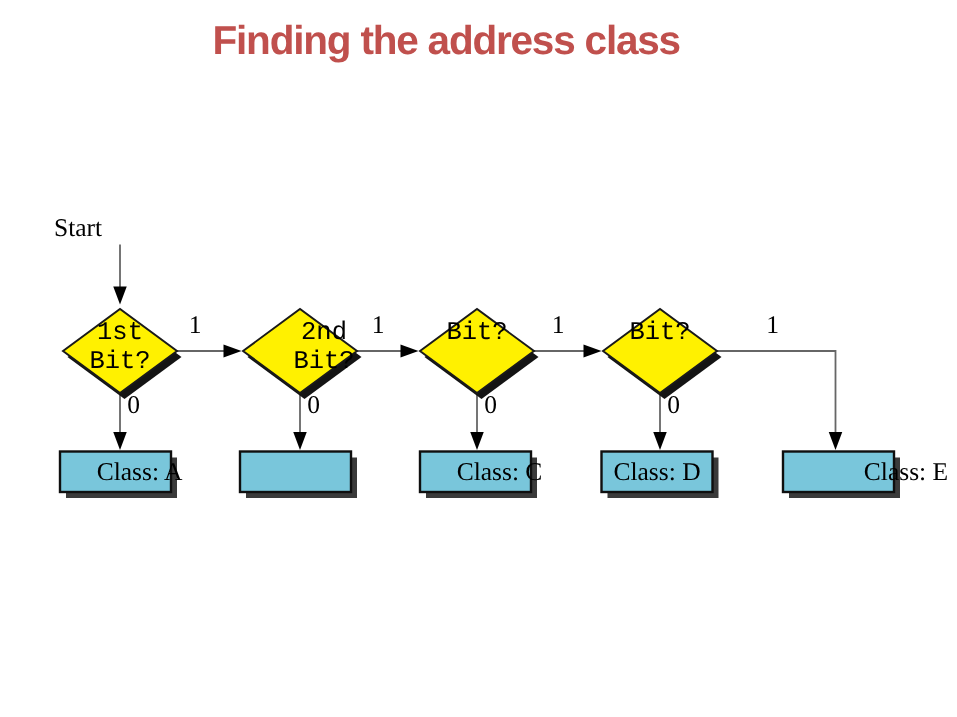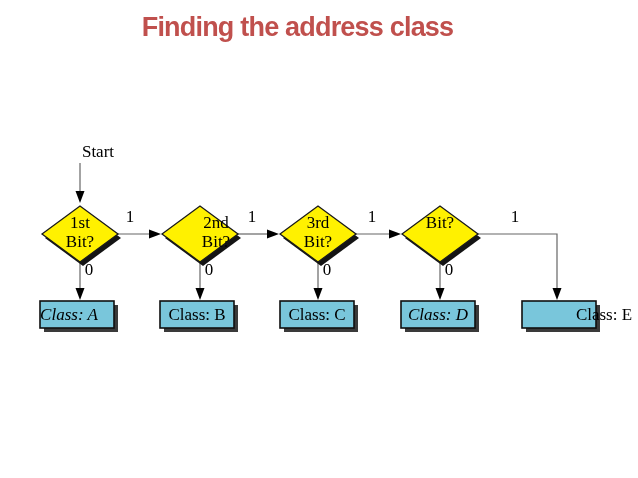--- a/index.html
+++ b/index.html
@@ -32,22 +32,22 @@
     color:var(--title-color);
   }
   .gfx{position:absolute;left:0;top:0;}
   .shaft{stroke:var(--line-color);stroke-width:1.2;fill:none;}
   .head{fill:var(--arrow-color);stroke:none;}
   .dshadow{fill:var(--diamond-shadow);stroke:none;}
   .diamond{fill:var(--diamond-fill);stroke:#1A1A1A;stroke-width:1.3;}
   .bshadow{fill:var(--box-shadow);stroke:none;}
   .box{fill:var(--box-fill);stroke:#0F0F0F;stroke-width:1.6;}
   .lbl{position:absolute;font-size:17px;line-height:18px;}
-  .start-label{left:58px;top:143px;width:80px;text-align:center;}
-  .diamond-label{position:absolute;top:213px;width:76px;text-align:center;font-size:17px;line-height:19px;}
+  .start-label{left:36px;top:143px;width:80px;text-align:left;}
+  .diamond-label{position:absolute;top:213px;width:76px;text-align:center;font-size:17px;line-height:19px;font-family:Liberation Mono, monospace;}
   .diamond-label span{display:block;}
   .one-label{width:14px;text-align:center;top:208px;}
   .zero-label{width:14px;text-align:center;top:261px;}
   .class-label{position:absolute;top:301px;width:74px;height:27px;line-height:27px;text-align:center;font-size:17px;}
 </style>
 </head>
 <body>
 
 <div class="stage">
 
@@ -137,36 +137,34 @@
 
   <div class="diamond-label" style="left:42px;">
     <span>1st</span>
     <span>Bit?</span>
   </div>
   <div class="diamond-label" style="left:178px;">
     <span>2nd</span>
     <span>Bit?</span>
   </div>
   <div class="diamond-label" style="left:280px;">
-    <span>3rd</span>
     <span>Bit?</span>
   </div>
   <div class="diamond-label" style="left:402px;">
     <span>Bit?</span>
   </div>
 
   <div class="lbl one-label" style="left:123px;">1</div>
   <div class="lbl one-label" style="left:245px;">1</div>
   <div class="lbl one-label" style="left:365px;">1</div>
   <div class="lbl one-label" style="left:508px;">1</div>
 
   <div class="lbl zero-label" style="left:82px;">0</div>
   <div class="lbl zero-label" style="left:202px;">0</div>
   <div class="lbl zero-label" style="left:320px;">0</div>
   <div class="lbl zero-label" style="left:442px;">0</div>
 
-  <div class="class-label" style="left:32px;font-style:italic;">Class: A</div>
-  <div class="class-label" style="left:160px;">Class: B</div>
-  <div class="class-label" style="left:280px;">Class: C</div>
-  <div class="class-label" style="left:401px;font-style:italic;">Class: D</div>
+  <div class="class-label" style="left:56px;">Class: A</div>
+  <div class="class-label" style="left:296px;">Class: C</div>
+  <div class="class-label" style="left:401px;">Class: D</div>
   <div class="class-label" style="left:522px;margin-left:45px;">Class: E</div>
 
 </div>
 
 </body></html>

